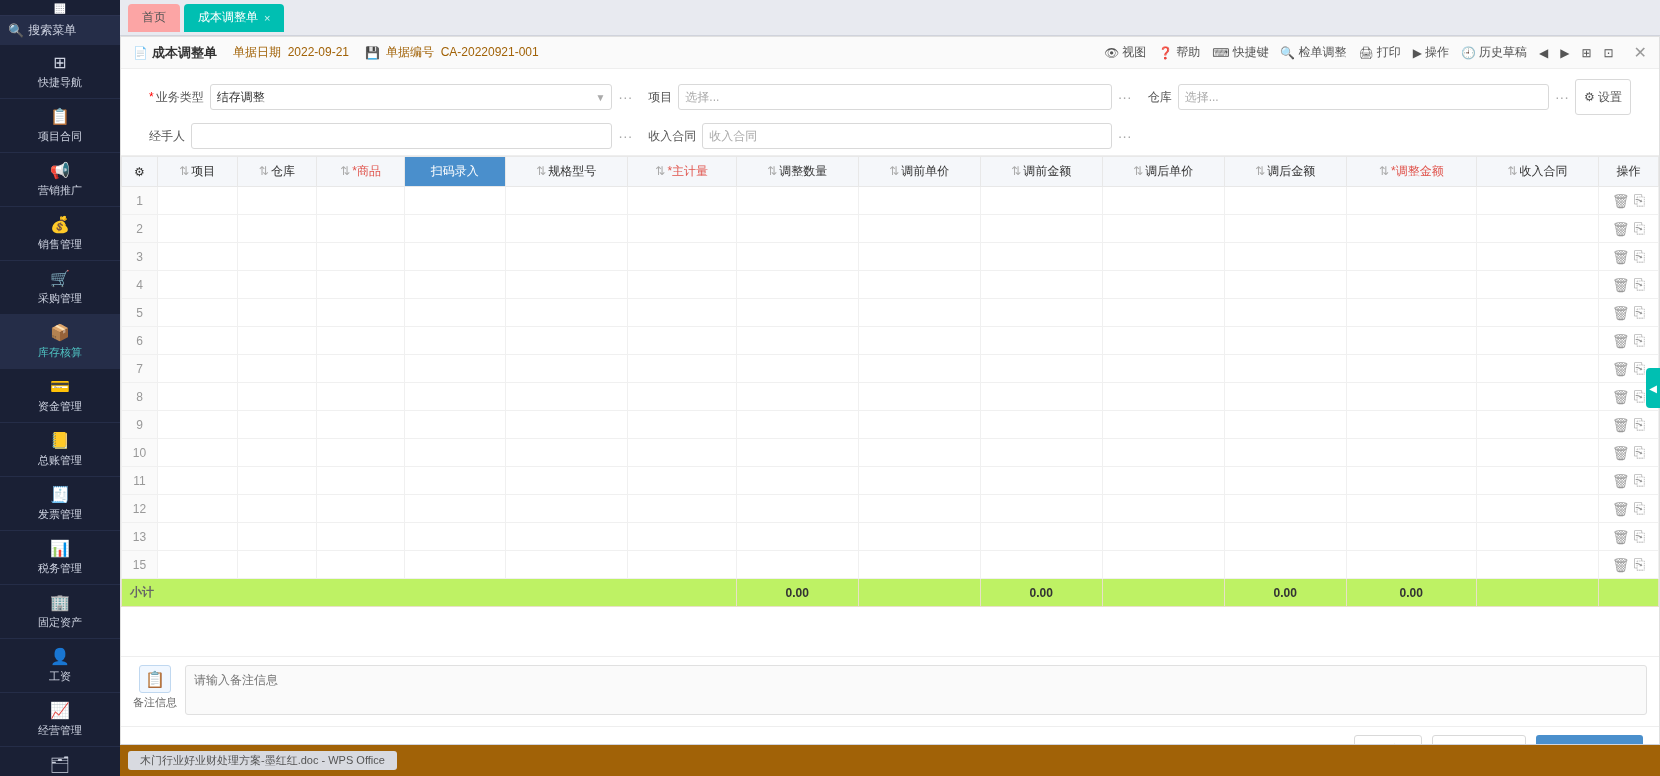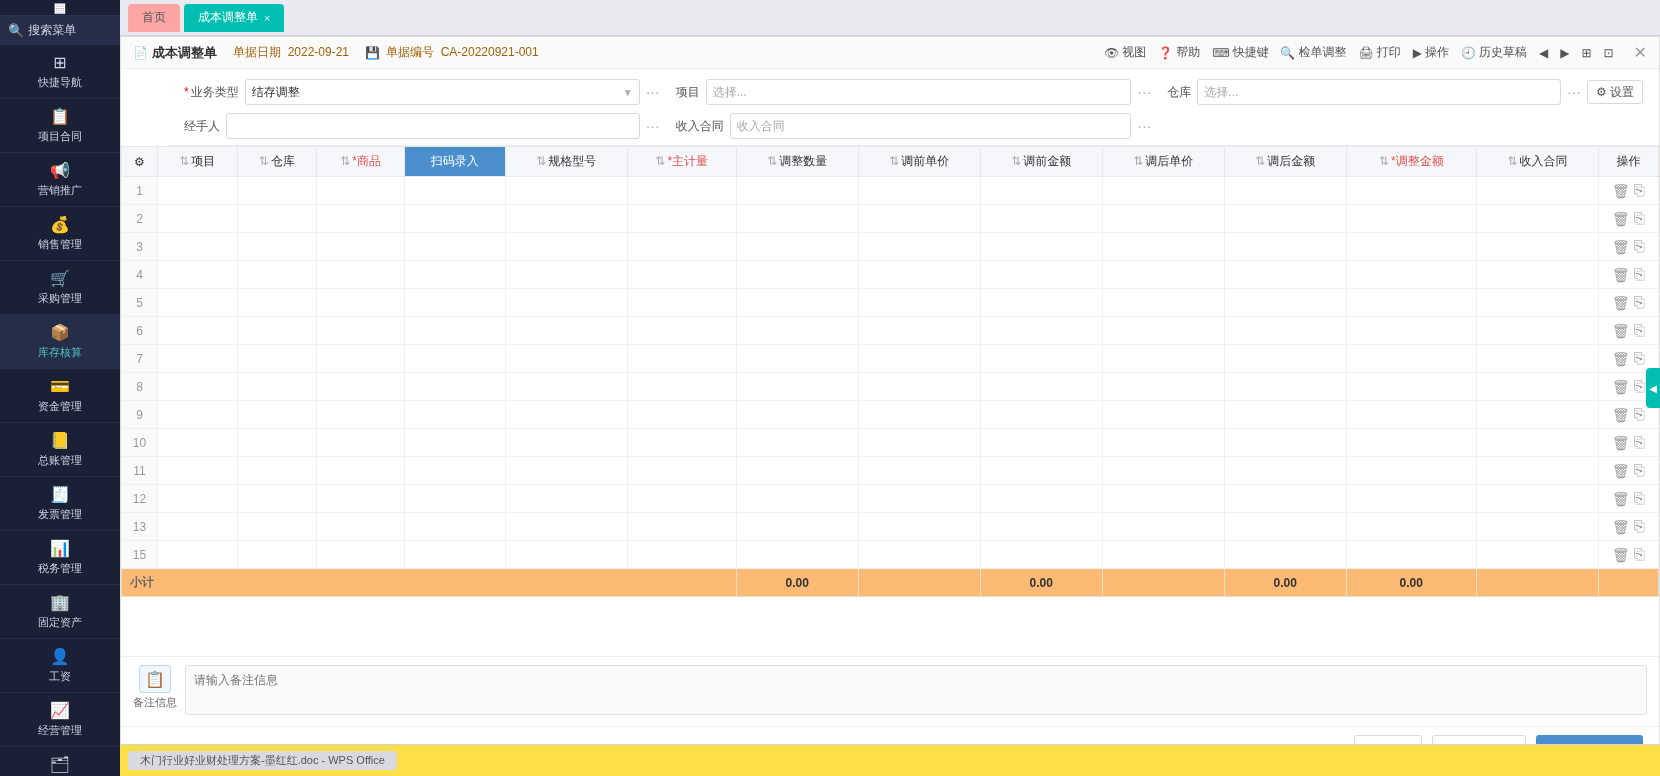--- a/index.html
+++ b/index.html
@@ -112,27 +112,26 @@
     .panel-header .doc-icon { color: #4a8fcc; margin-right: 4px; }
     .panel-title { font-size: 13px; color: #333; font-weight: bold; margin-right: 16px; }
     .meta-item { font-size: 12px; color: #555; margin-right: 16px; }
     .meta-item span { color: #a16207; }
     .header-actions { margin-left: auto; display: flex; align-items: center; gap: 12px; }
     .header-action-btn { font-size: 12px; color: #555; cursor: pointer; display: flex; align-items: center; gap: 3px; }
     .close-panel-btn { font-size: 16px; color: #999; cursor: pointer; margin-left: 8px; }
 
     
     .form-area {
-      padding: 10px 16px 6px;
+      padding: 10px 28px 6px;
       border-bottom: 1px solid #eee;
       display: grid;
       grid-template-columns: 1fr 1fr 1fr;
       gap: 8px 16px;
       flex-shrink: 0;
-      margin-left: 47px;
     }
     .form-row {
       display: flex;
       align-items: center;
       gap: 6px;
     }
     .form-label { font-size: 12px; color: #555; white-space: nowrap; }
     .form-label.required::before { content: '*'; color: red; margin-right: 2px; }
     .form-select-display {
       flex: 1;
@@ -147,21 +146,21 @@
       align-items: center;
       justify-content: space-between;
       cursor: pointer;
     }
     .form-select-display .arrow { color: #aaa; font-size: 10px; }
     .form-dots { color: #aaa; font-size: 14px; cursor: pointer; }
     .form-placeholder { color: #aaa; }
 
     
     .settings-btn {
-      height: 24px;
+      height: 36px;
       border: 1px solid #d9d9d9;
       border-radius: 3px;
       padding: 0 8px;
       font-size: 12px;
       color: #555;
       background: #fff;
       cursor: pointer;
       display: flex;
       align-items: center;
       gap: 4px;
@@ -197,21 +196,21 @@
     thead th .sort-icon { color: #aaa; margin-right: 2px; }
     tbody tr { border-bottom: 1px solid #f0f0f0; }
     tbody td {
       border: 1px solid #f0f0f0;
       padding: 4px;
       text-align: center;
       color: #333;
       height: 28px;
     }
     tbody td.row-num { color: #999; background: #fafafa; width: 36px; }
-    tfoot tr { background: #fdba74; }
+    tfoot tr { background: #bef264; }
     tfoot td {
       border: 1px solid #e8e0c8;
       padding: 5px 4px;
       text-align: center;
       font-weight: bold;
       color: #333;
     }
     tfoot td.subtotal-label { text-align: left; padding-left: 8px; color: #666; }
 
     
@@ -306,21 +305,21 @@
     }
     .btn-save-new .arrow-down { font-size: 10px; }
 
     
     .taskbar {
       position: fixed;
       bottom: 0;
       left: 120px;
       right: 0;
       height: 32px;
-      background: #fde047;
+      background: #a16207;
       border-top: 1px solid #d0d3dc;
       display: flex;
       align-items: center;
       padding: 0 8px;
     }
     .taskbar-item {
       padding: 2px 12px;
       background: #d8dae0;
       border-radius: 3px;
       font-size: 11px;

